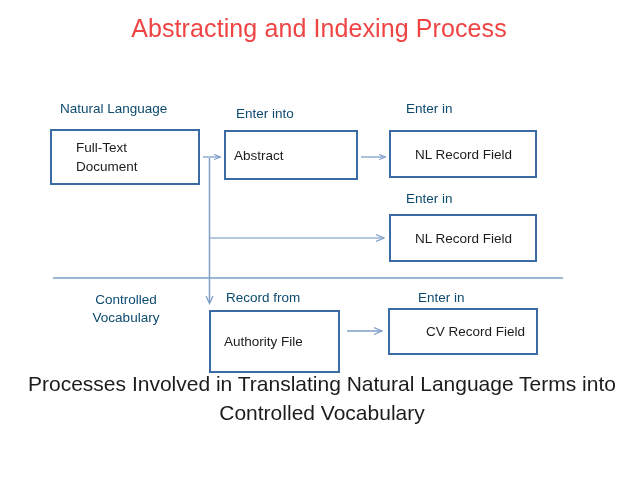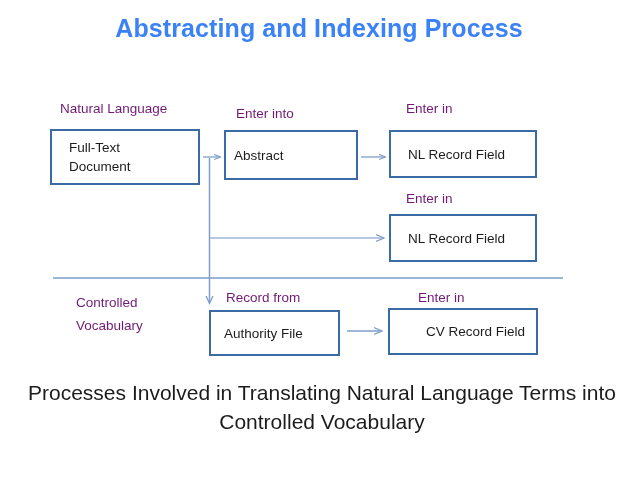--- a/index.html
+++ b/index.html
@@ -19,56 +19,57 @@
     background: #ffffff;
     overflow: hidden;
   }
   .title {
     position: absolute;
     left: 0;
     top: 14px;
     width: 638px;
     text-align: center;
     font-size: 25px;
-    font-weight: 700;
-    color: #3b82f6;
+    font-weight: 400;
+    color: #ef4444;
     letter-spacing: 0.1px;
     white-space: nowrap;
   }
   .label {
     position: absolute;
     font-size: 13.5px;
-    color: #701a75;
+    color: #0c4a6e;
     line-height: 19px;
     white-space: nowrap;
   }
   .label.two-line {
     white-space: normal;
-    line-height: 23px;
+    line-height: 18px;
+    text-align: center;
   }
   .box {
     position: absolute;
     box-sizing: border-box;
     border: 2px solid #3a6ba5;
     background: #ffffff;
     display: flex;
     align-items: center;
     justify-content: flex-start;
   }
   .box .box-text {
     font-size: 13.5px;
     color: #1c1c1c;
     line-height: 19px;
-    padding-left: 17px;
+    padding-left: 24px;
     white-space: pre-line;
   }
   .caption {
     position: absolute;
     left: 22px;
-    top: 378px;
+    top: 369px;
     width: 600px;
     font-size: 21px;
     line-height: 29px;
     color: #1c1c1c;
     text-align: center;
   }
   .connector {
     position: absolute;
     overflow: visible;
   }
@@ -110,21 +111,21 @@
   <div class="box" style="left:389px; top:214px; width:148px; height:48px;">
     <span class="box-text">NL Record Field</span>
   </div>
 
   <div class="divider"></div>
 
   <div class="label two-line" style="left:76px; top:291px; width:100px;">Controlled Vocabulary</div>
   <div class="label" style="left:226px; top:288px;">Record from</div>
   <div class="label" style="left:418px; top:288px;">Enter in</div>
 
-  <div class="box" style="left:209px; top:310px; width:131px; height:46px;">
+  <div class="box" style="left:209px; top:310px; width:131px; height:63px;">
     <span class="box-text" style="padding-left:13px;">Authority File</span>
   </div>
 
   <div class="box" style="left:388px; top:308px; width:150px; height:47px;">
     <span class="box-text" style="padding-left:36px;">CV Record Field</span>
   </div>
 
   <svg class="connector" style="left:0; top:0;" width="638" height="478">
     <defs>
       <marker id="ah-small" markerWidth="7" markerHeight="7" refX="6" refY="3" orient="auto" markerUnits="userSpaceOnUse">

